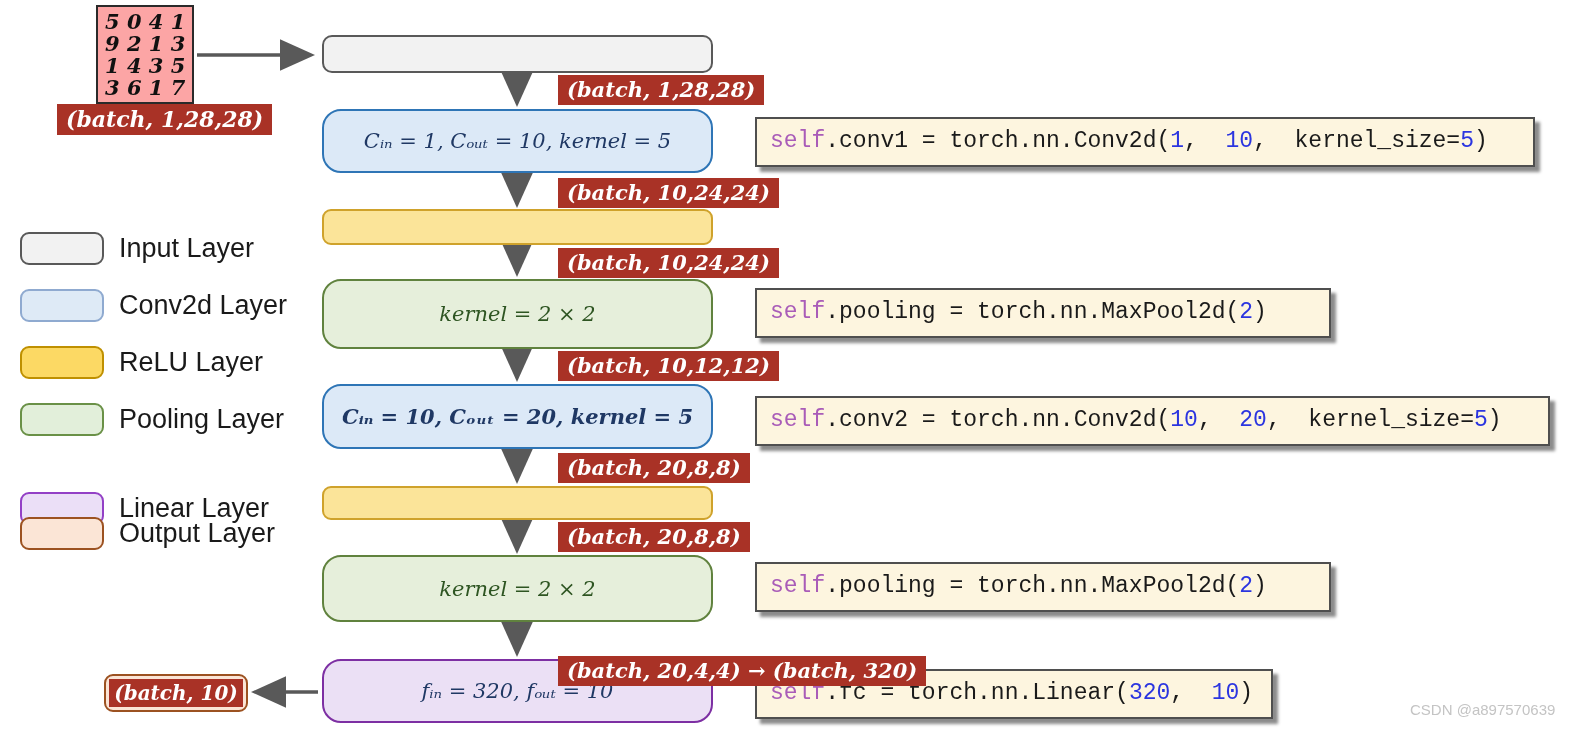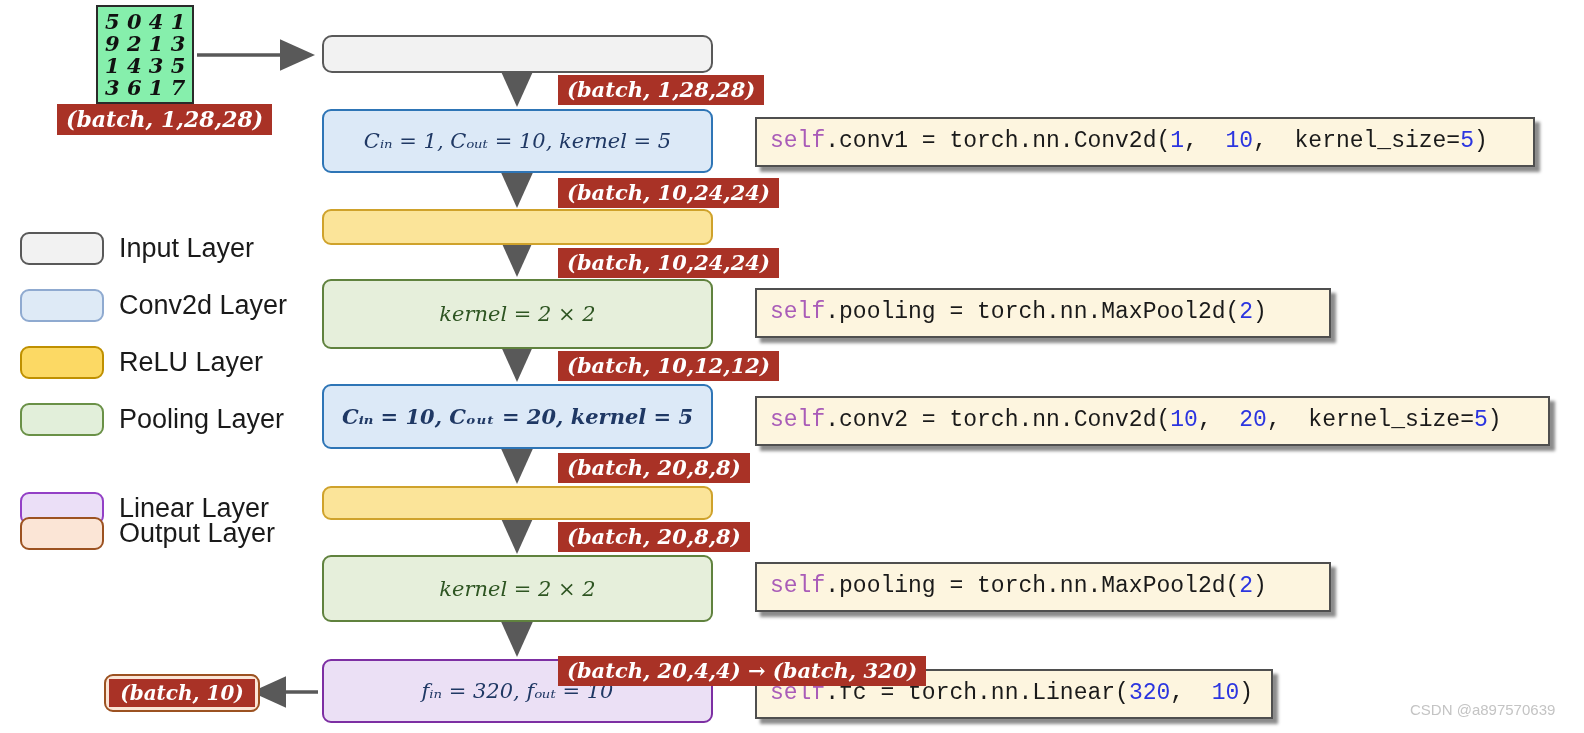--- a/index.html
+++ b/index.html
@@ -6,41 +6,41 @@
   body { background:#ffffff; }
   .canvas {
     position:relative; width:1584px; height:733px; background:#ffffff;
     overflow:hidden; font-family:"Liberation Sans", sans-serif;
   }
   svg.arrows { position:absolute; left:0; top:0; z-index:1; }
 
   
   .mnist {
     position:absolute; left:96px; top:5px; width:98px; height:99px;
-    background:#86efac; border:2px solid #2a2a2a; z-index:2;
+    background:#fca5a5; border:2px solid #2a2a2a; z-index:2;
     display:flex; flex-direction:column; justify-content:space-around;
     padding:3px 7px;
   }
   .mnist-row {
     font-family:"DejaVu Serif", serif; font-style:italic; font-weight:700;
     font-size:21px; line-height:1; color:#111; white-space:pre;
     display:flex; justify-content:space-between;
   }
 
   
   .shape-label {
     position:absolute; background:#A93226; color:#ffffff; z-index:5;
     font-family:"DejaVu Serif", serif; font-style:italic; font-weight:600;
     font-size:21px; line-height:1.1; padding:3px 9px 4px 9px; white-space:nowrap;text-align:center;
   }
 
   
   .flow-node {
     position:absolute; left:322px; width:391px; border:2px solid;
-    border-radius:9px; z-index:2; display:flex; align-items:center;
+    border-radius:19px; z-index:2; display:flex; align-items:center;
     justify-content:center; font-family:"DejaVu Serif", serif;
     font-style:italic; font-size:21px;
   }
 
   
   .legend-item { position:absolute; left:20px; display:flex; align-items:center; gap:15px; z-index:2; }
   .legend-swatch { width:84px; height:33px; border-radius:9px; border:2px solid; flex:0 0 auto; }
   .legend-label { font-family:"Liberation Sans", sans-serif; font-size:27px; color:#1a1a1a; white-space:nowrap; }
 
   
@@ -49,21 +49,21 @@
     box-shadow:5px 5px 3px #8c8c8c; z-index:2;
     font-family:"Liberation Mono", monospace; font-size:23px; line-height:1.2;
     padding:9px 13px; white-space:pre;
   }
   .tok-kw  { color:#A95CB8; }
   .tok-pl  { color:#1a1a1a; }
   .tok-num { color:#2B35E0; }
 
   
   .output-box {
-    position:absolute; left:104px; top:674px; width:156px; height:38px;
+    position:absolute; left:104px; top:674px; width:144px; height:38px;
     background:#FBE5D6; border:2px solid #9C5221; border-radius:9px; z-index:2;
     display:flex; align-items:center; justify-content:center; padding:3px;
   }
   .output-box .inner {
     background:#A93226; color:#ffffff; width:100%; height:100%;
     display:flex; align-items:center; justify-content:center;
     font-family:"DejaVu Serif", serif; font-style:italic; font-weight:600;
     font-size:20px; white-space:nowrap;
   }
 

